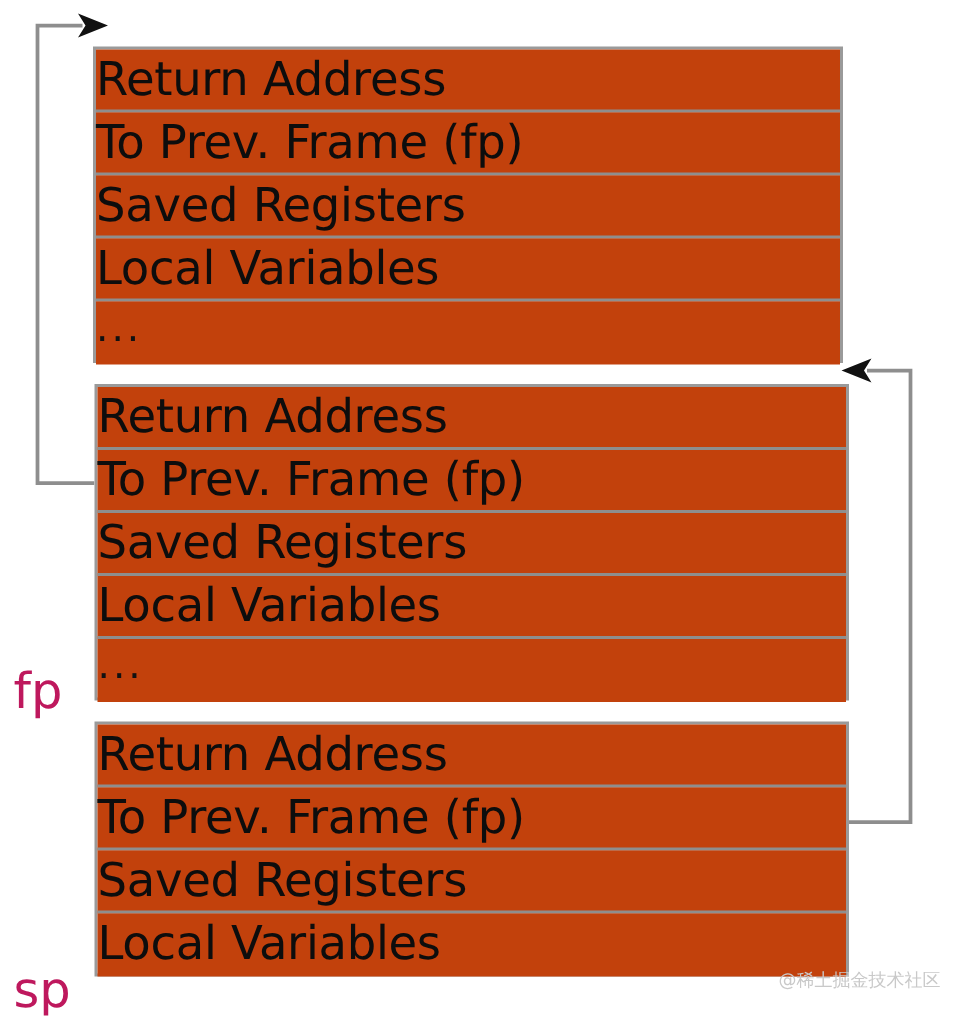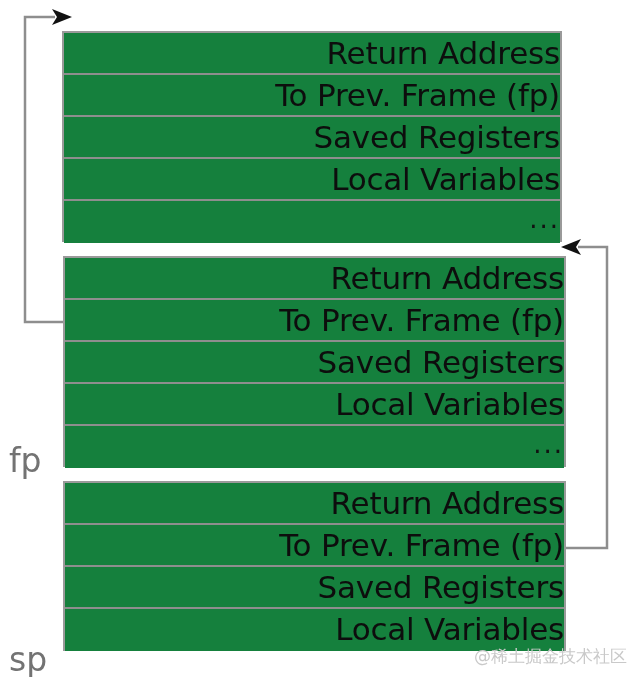--- a/index.html
+++ b/index.html
@@ -29,48 +29,48 @@
     box-sizing: border-box;
     border: 2px solid #9a9a9a;
     background: #ffffff;
   }
 
   .slot {
     position: relative;
     box-sizing: border-box;
     height: 42px;
     line-height: 40px;
-    text-align: right;
+    text-align: left;
     color: #0d0d0d;
     font-size: 31px;
     letter-spacing: -0.2px;
     white-space: nowrap;
     border-bottom: 2px solid #8e8e8e;
-    background: #15803d;
+    background: #c2410c;
   }
   .slot:last-child {
     border-bottom: none;
   }
   .slot.ellipsis {
     font-size: 26px;
     line-height: 36px;
     letter-spacing: 2px;
     color: #111;
   }
 
   
   #frame-1 { left: 62px;  top: 31px;  width: 500px; height: 211px; }
   #frame-2 { left: 63px;  top: 256px; width: 503px; height: 211px; }
   #frame-3 { left: 63px;  top: 481px; width: 503px; height: 170px; }
 
   
   .ptr-label {
     position: absolute;
     font-size: 33px;
-    color: #737373;
+    color: #be185d;
     line-height: 1;
     white-space: nowrap;
   }
   #label-fp { left: 9px;  top: 444px; }
   #label-sp { left: 9px;  top: 643px; }
 
   
   #arrow-layer {
     position: absolute;
     left: 0;
@@ -78,21 +78,21 @@
     width: 635px;
     height: 677px;
     pointer-events: none;
   }
 
   
   #watermark {
     position: absolute;
     right: 8px;
     top: 645px;
-    font-size: 17px;
+    font-size: 12px;
     color: #c9c9c9;
     white-space: nowrap;
     font-family: "DejaVu Sans", "Liberation Sans", sans-serif;
   }
 </style>
 </head>
 <body>
 
 <div id="stack-diagram">
 

